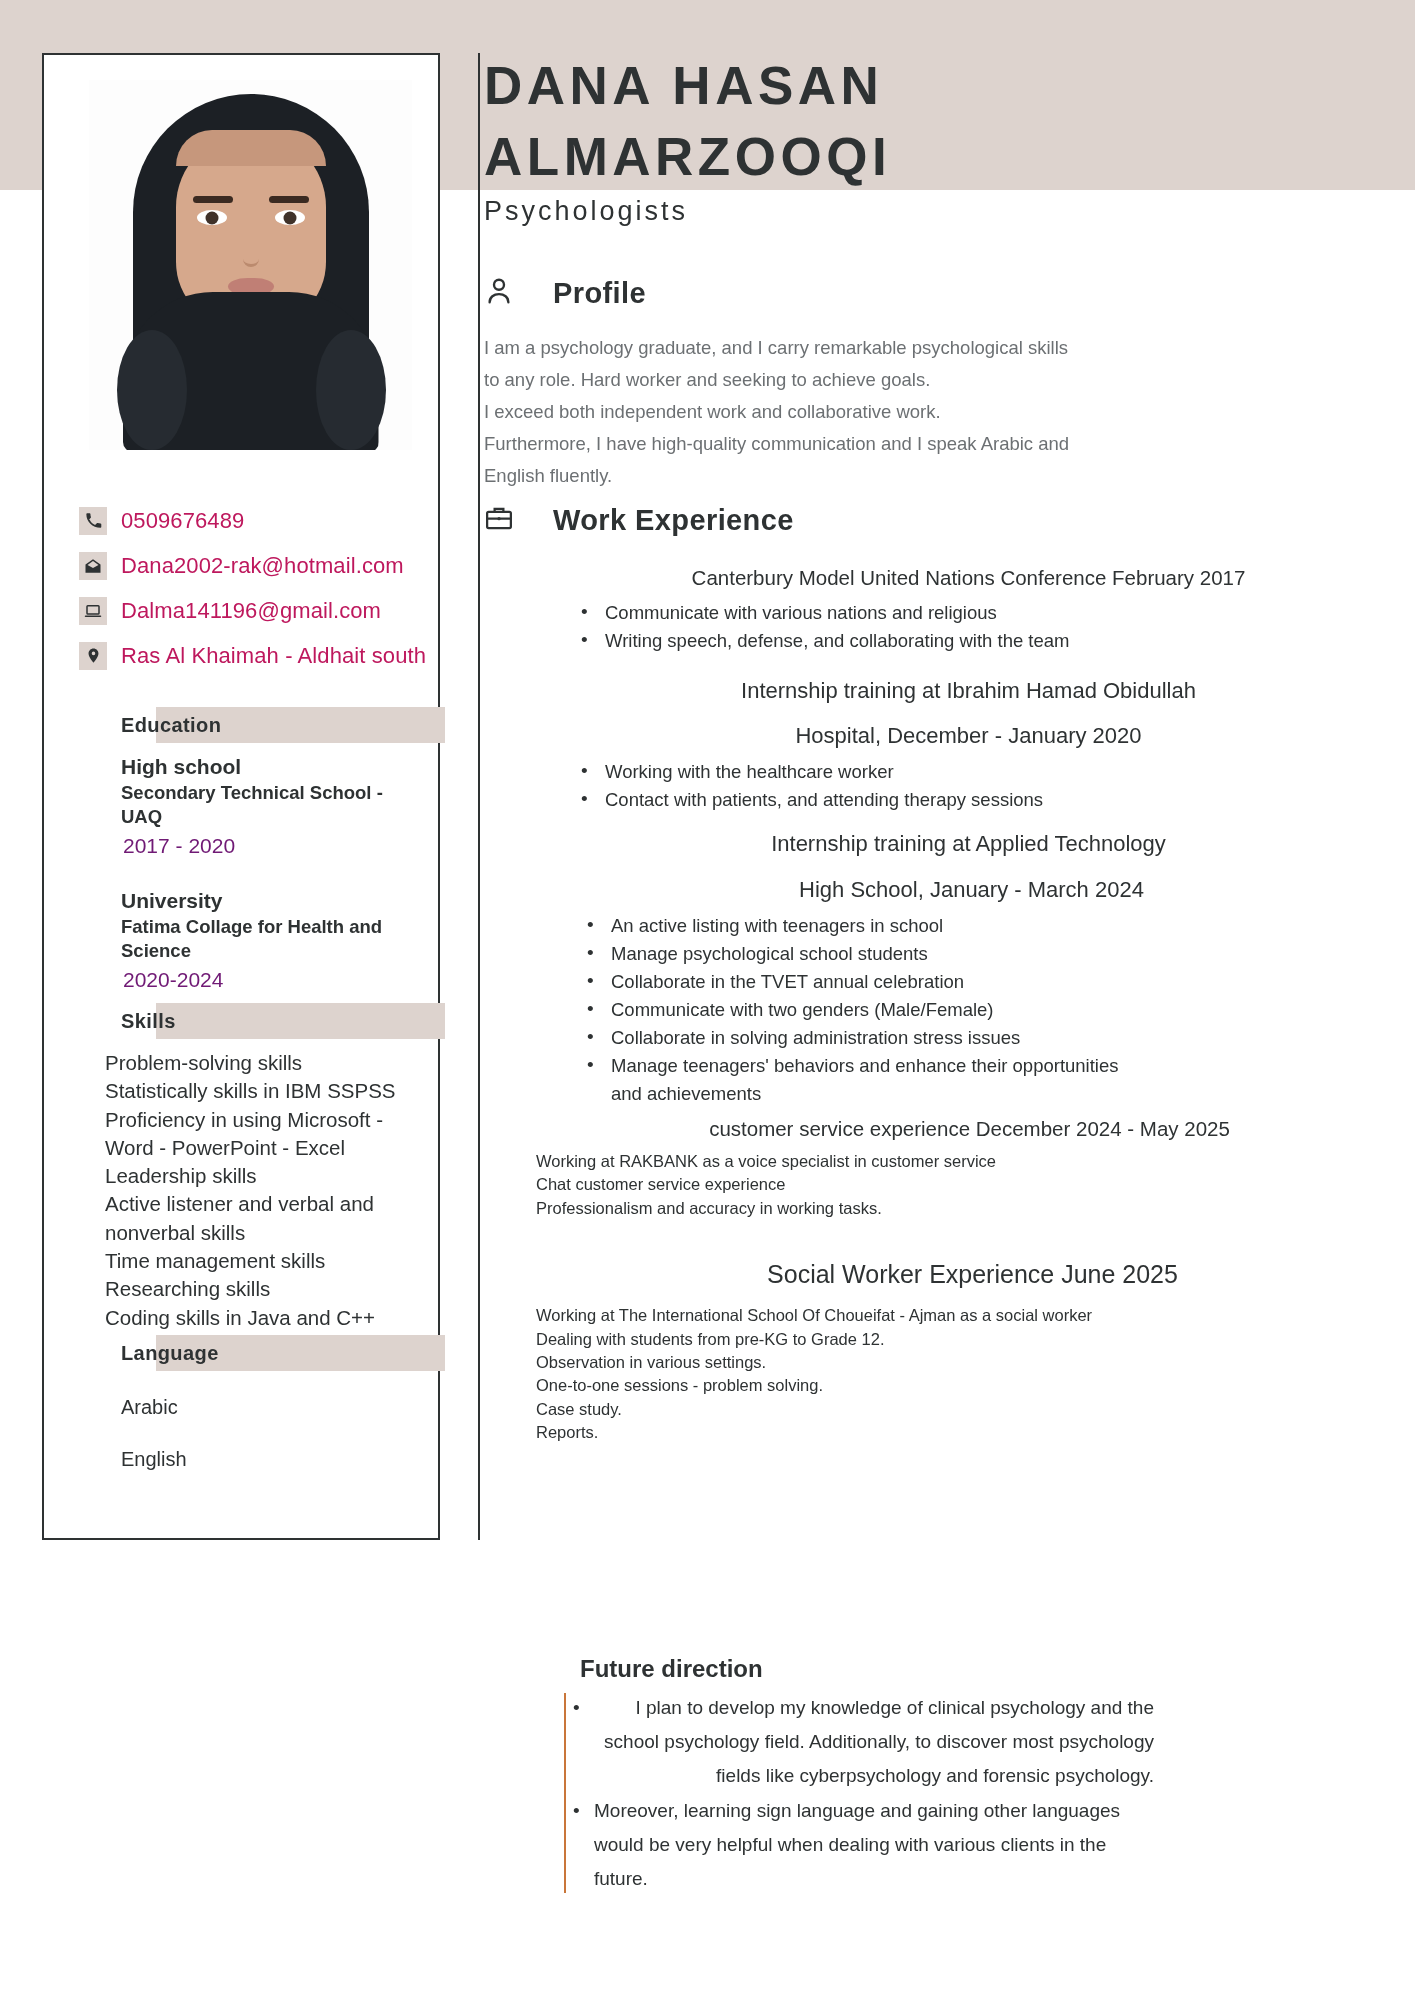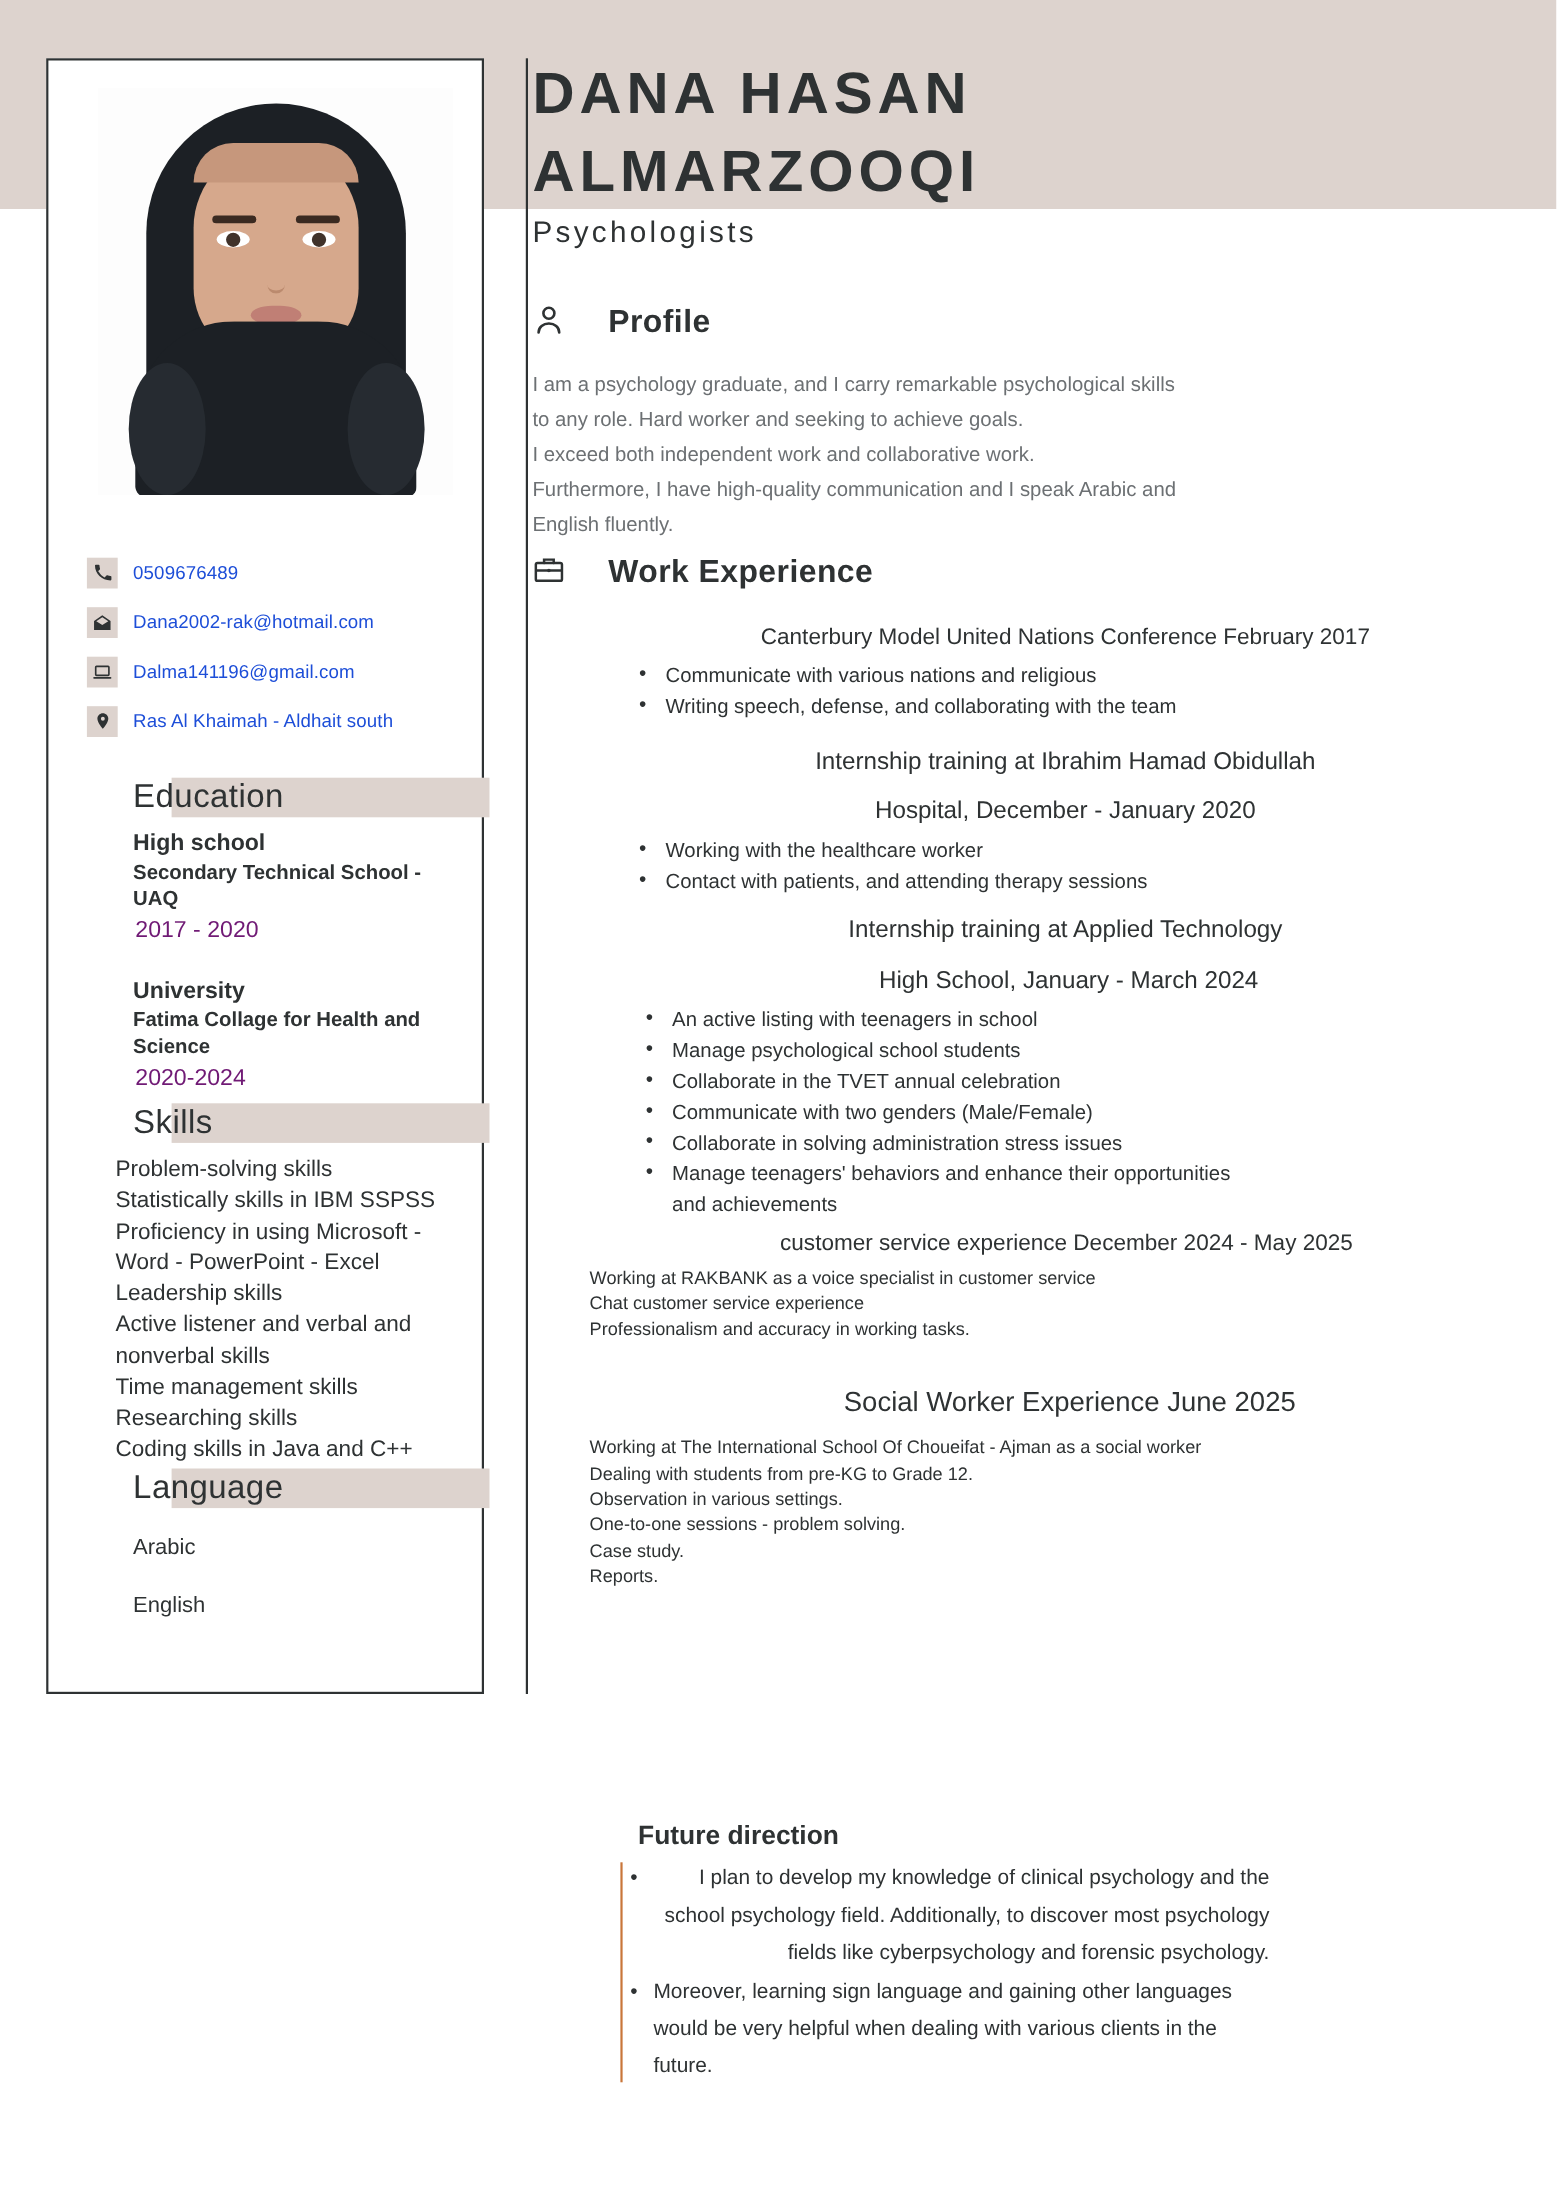--- a/index.html
+++ b/index.html
@@ -176,22 +176,22 @@
     height: 28px;
     background: #ddd3ce;
     display: flex;
     align-items: center;
     justify-content: center;
     flex: 0 0 auto;
   }
   .contact-icon svg { display: block; }
   .contact-text {
     margin-left: 14px;
-    font-size: 17px;
-    color: #1d4ed8;
+    font-size: 22px;
+    color: #be185d;
     letter-spacing: .1px;
     white-space: nowrap;
   }
 
   
   .side-section {
     position: absolute;
     left: 35px;
     width: 345px;
   }
@@ -204,22 +204,22 @@
     position: absolute;
     left: 77px;
     top: 0;
     width: 289px;
     height: 36px;
     background: #ddd3ce;
   }
   .side-head .ht {
     position: relative;
     z-index: 2;
-    font-size: 30px;
-    font-weight: normal;
+    font-size: 20px;
+    font-weight: bold;
     letter-spacing: .4px;
     line-height: 36px;
     padding-left: 42px;
   }
 
   .edu-item { margin-bottom: 16px; }
   .edu-title {
     font-size: 21px;
     font-weight: bold;
     padding-left: 42px;

